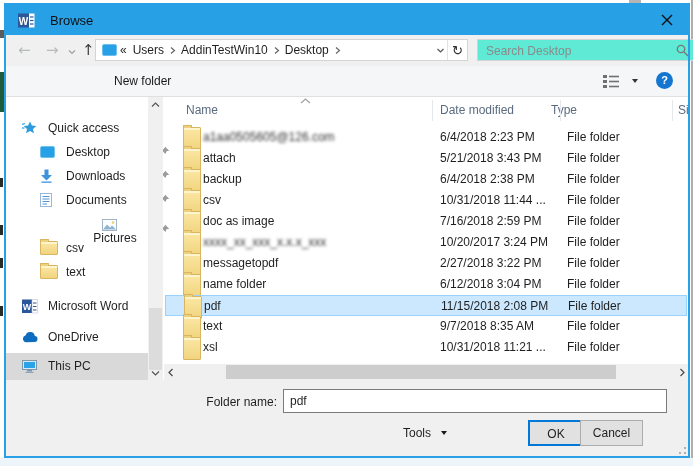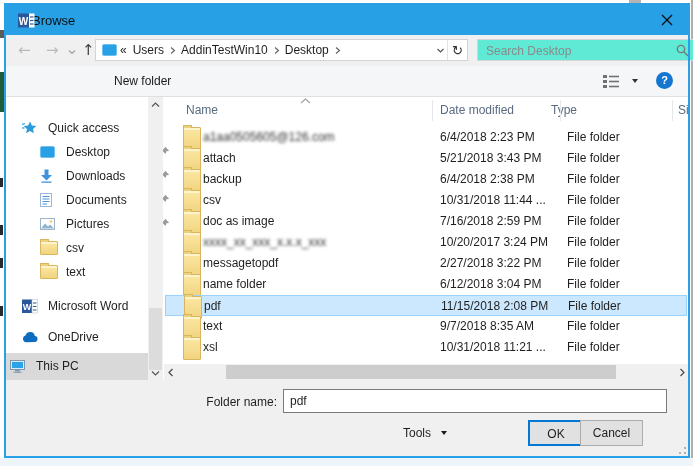--- a/index.html
+++ b/index.html
@@ -86,21 +86,21 @@
 
   <div class="abs titlebar">
     <svg class="abs" style="left:12px;top:7px;" width="17" height="17" viewBox="0 0 17 17">
       <rect x="0" y="1.5" width="11" height="14" fill="#2b579a"></rect>
       <rect x="11" y="1.5" width="5.5" height="14" fill="#ffffff"></rect>
       <line x1="12" y1="5" x2="15.5" y2="5" stroke="#2b579a" stroke-width="1.2"></line>
       <line x1="12" y1="8.5" x2="15.5" y2="8.5" stroke="#2b579a" stroke-width="1.2"></line>
       <line x1="12" y1="12" x2="15.5" y2="12" stroke="#2b579a" stroke-width="1.2"></line>
       <text x="5.5" y="12.5" font-size="10" font-weight="bold" fill="#fff" text-anchor="middle" font-family="Liberation Sans,sans-serif">W</text>
     </svg>
-    <span class="title-text" style="margin-left:26px;">Browse</span>
+    <span class="title-text" style="margin-left:44px;">Browse</span>
     <svg class="close-x" viewBox="0 0 14 14">
       <path d="M2 2 L12 12 M12 2 L2 12" stroke="#101010" stroke-width="1.4" fill="none"></path>
     </svg>
   </div>
 
   <div class="abs navrow">
     <span class="nav-glyph" style="left:12px;color:#b6babd;">←</span>
     <span class="nav-glyph" style="left:40px;color:#b6babd;">→</span>
     <svg class="abs" style="left:62px;top:13px;" width="8" height="8" viewBox="0 0 8 8">
         <polyline points="1,2.5 4,5.5 7,2.5" fill="none" stroke="#9aa0a5" stroke-width="1.2"></polyline>
@@ -213,21 +213,21 @@
             <line x1="2.5" y1="8.5" x2="9.5" y2="8.5" stroke="#4f94d6"></line>
             <line x1="2.5" y1="11" x2="7" y2="11" stroke="#4f94d6"></line>
           </svg>
         </span>
         <span class="lab">Documents</span>
         <svg class="pin" width="11" height="11" viewBox="0 0 11 11">
           <path d="M6.2 0.8l4 4-2.7.5-1 2.8L4 5.6 2.5 7.2l-.4-.4L3.6 5.2 2 3.6l2.8-.6z" fill="#9b9b9b"></path>
           <line x1="0.8" y1="10.2" x2="3.4" y2="7.6" stroke="#9b9b9b" stroke-width="1"></line>
         </svg>
       </div>
-      <div class="side-item" style="top: 213px; padding-left: 34px;">
+      <div class="side-item" style="top: 219px; padding-left: 34px; flex-direction: column;">
         <span style="display:flex;align-items:center;width:18px;">
           <svg width="15" height="12" viewBox="0 0 15 12">
             <rect x="0.5" y="0.5" width="14" height="11" fill="#fdfdfd" stroke="#9fb4c6"></rect>
             <path d="M1 10.5l4-5 3 3 2-2 4 4z" fill="#8fb4cf"></path>
             <circle cx="11" cy="3.5" r="1.3" fill="#e8d06e"></circle>
           </svg>
         </span>
         <span class="lab">Pictures</span>
         <svg class="pin" width="11" height="11" viewBox="0 0 11 11">
           <path d="M6.2 0.8l4 4-2.7.5-1 2.8L4 5.6 2.5 7.2l-.4-.4L3.6 5.2 2 3.6l2.8-.6z" fill="#9b9b9b"></path>
@@ -260,21 +260,21 @@
         <span class="lab">Microsoft Word</span>
       </div>
       <div class="side-item" style="top: 326px; padding-left: 16px;">
         <span style="display:flex;align-items:center;width:18px;">
           <svg width="17" height="11" viewBox="0 0 17 11">
             <path d="M4.2 10.2a3.5 3.5 0 0 1-.5-6.9A4.7 4.7 0 0 1 12.8 4a2.8 2.8 0 0 1-.5 5.9z" fill="#0d6cbd"></path>
           </svg>
         </span>
         <span class="lab">OneDrive</span>
       </div>
-      <div class="side-item" style="top: 355px; padding-left: 4px;">
+      <div class="side-item" style="top: 355px; padding-left: 16px;">
         <span style="display:flex;align-items:center;width:18px;">
           <svg width="15" height="13" viewBox="0 0 15 13">
             <rect x="0.5" y="0.5" width="14" height="9" fill="#d7eaf9" stroke="#7d97ad"></rect>
             <rect x="2" y="2" width="11" height="6" fill="#2aa3e8"></rect>
             <rect x="5" y="10" width="5" height="1.5" fill="#7d97ad"></rect>
             <rect x="3.5" y="11.8" width="8" height="1" fill="#7d97ad"></rect>
           </svg>
         </span>
         <span class="lab">This PC</span>
       </div>

